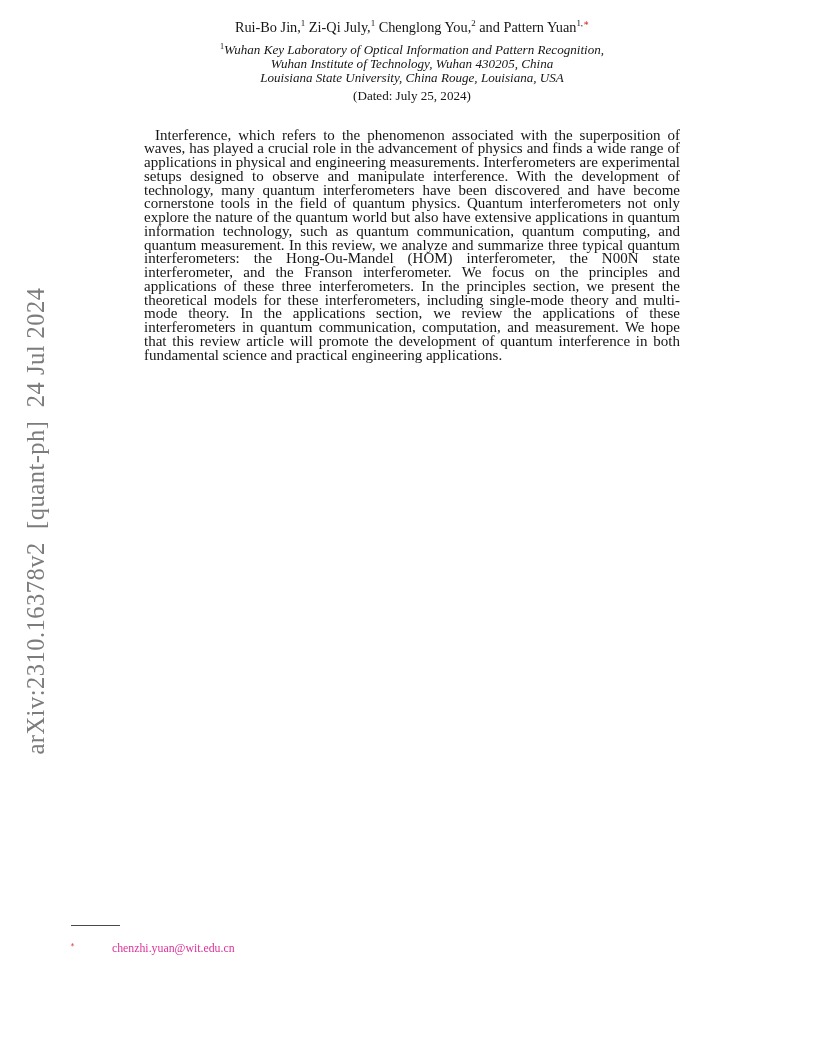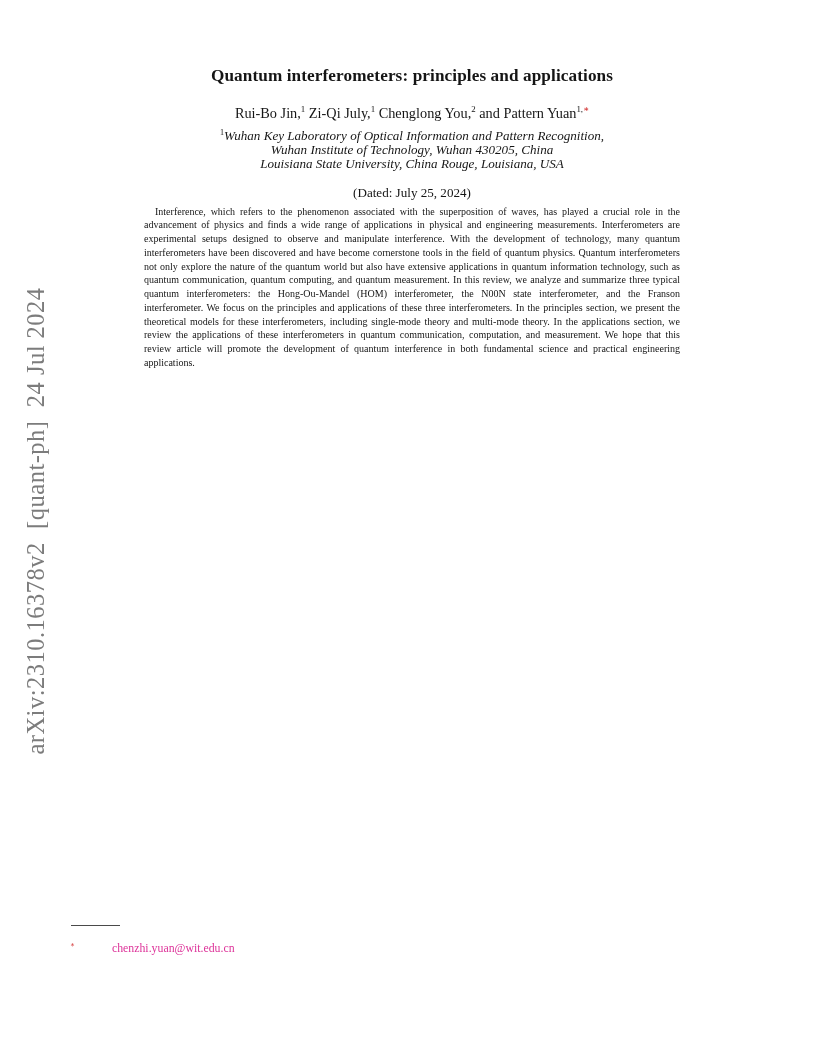--- a/index.html
+++ b/index.html
@@ -47,28 +47,28 @@
   }
   .star { color: #cf2222; text-decoration: none; }
   .affils {
     margin-top: 7px;
     font-style: italic;
     font-size: 13.1px;
     line-height: 13.9px;
   }
   .affil-line sup { font-style: normal; }
   .dateline {
-    margin-top: 14px;
+    margin-top: 3px;
     font-size: 13.1px;
   }
   .abstract {
     width: 536px;
-    margin: 4px auto 0 auto;
+    margin: 25px auto 0 auto;
     text-align: justify;
-    font-size: 10px;
+    font-size: 15px;
     line-height: 13.75px;
     text-indent: 11px;
   }
 
   .footrule {
     position: absolute;
     left: 71px; top: 925px;
     width: 49px; height: 1.4px;
     background: #4a4a4a;
   }
@@ -87,21 +87,20 @@
 </style>
 </head>
 <body>
 
 <div class="page">
 
   <div class="watermark">arXiv:2310.16378v2  [quant-ph]  24 Jul 2024</div>
 
   <main class="content">
 
-    <h1 class="title">Quantum interferometers: principles and applications</h1>
 
     <div class="authors">
       <span><span>Rui-Bo Jin,</span><sup>1</sup></span><span><span> Zi-Qi July,</span><sup>1</sup></span><span><span> Chenglong You,</span><sup>2</sup></span><span><span> and Pattern Yuan</span><sup>1,</sup><sup class="star">∗</sup></span>
     </div>
 
     <div class="affils">
       <div class="affil-line"><sup>1</sup><span>Wuhan Key Laboratory of Optical Information and Pattern Recognition,</span></div>
       <div class="affil-line"><sup></sup><span>Wuhan Institute of Technology, Wuhan 430205, China</span></div>
       <div class="affil-line"><sup></sup><span>Louisiana State University, China Rouge, Louisiana, USA</span></div>
     </div>

